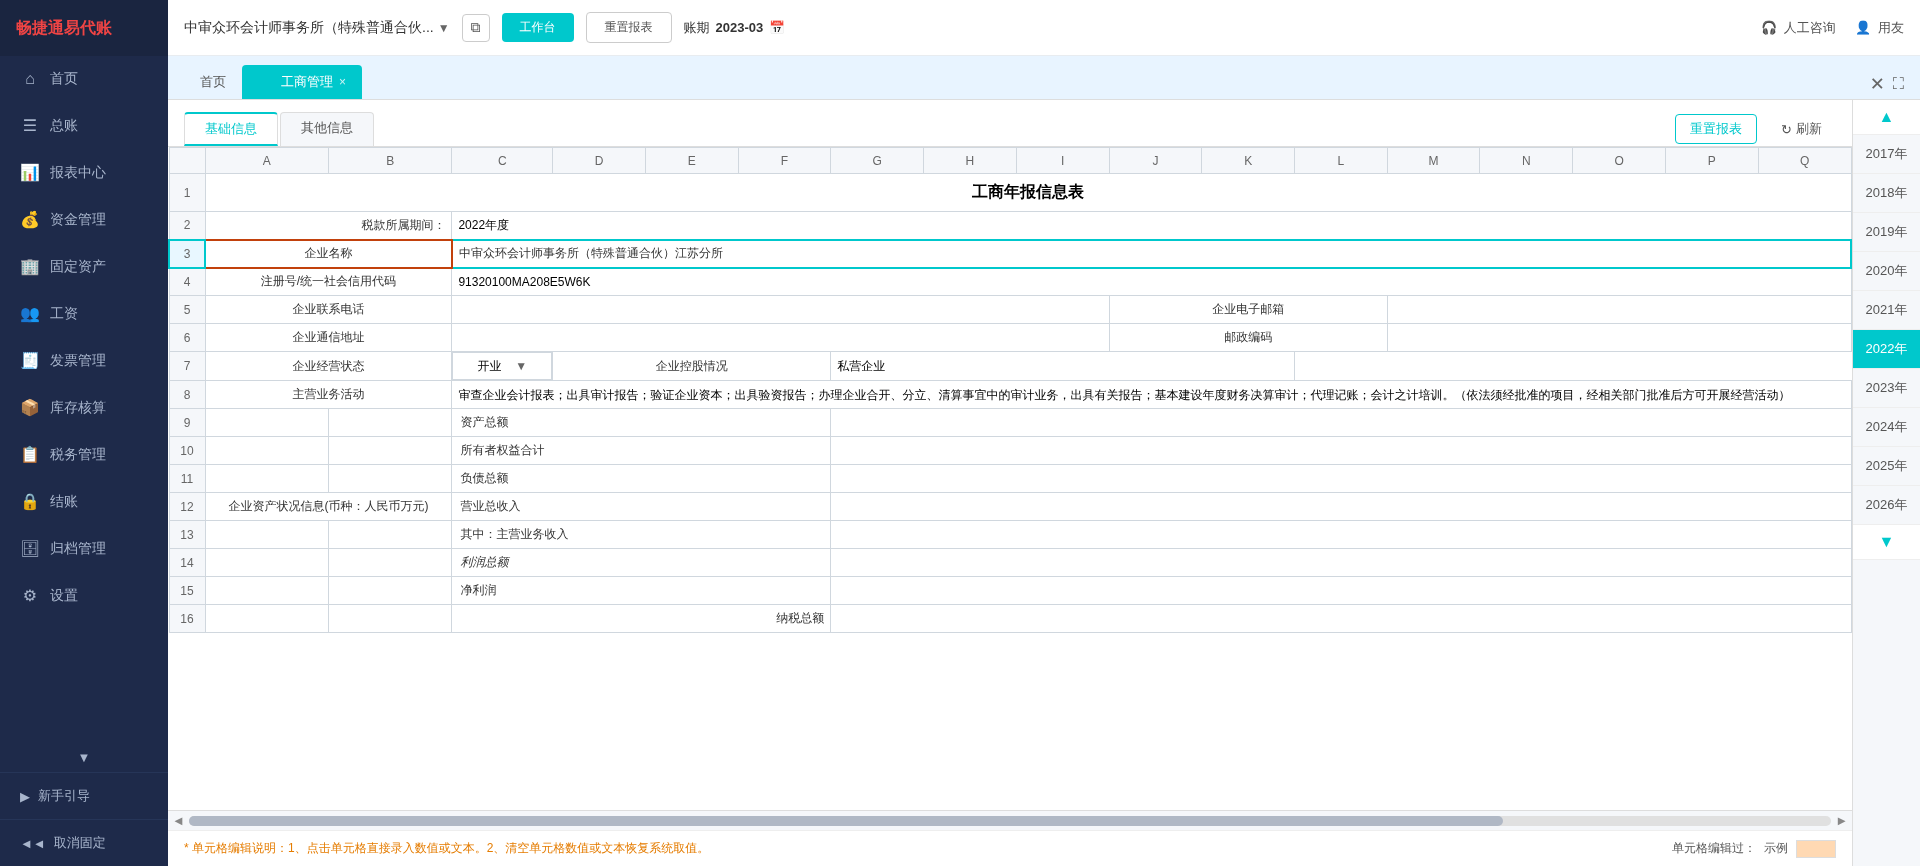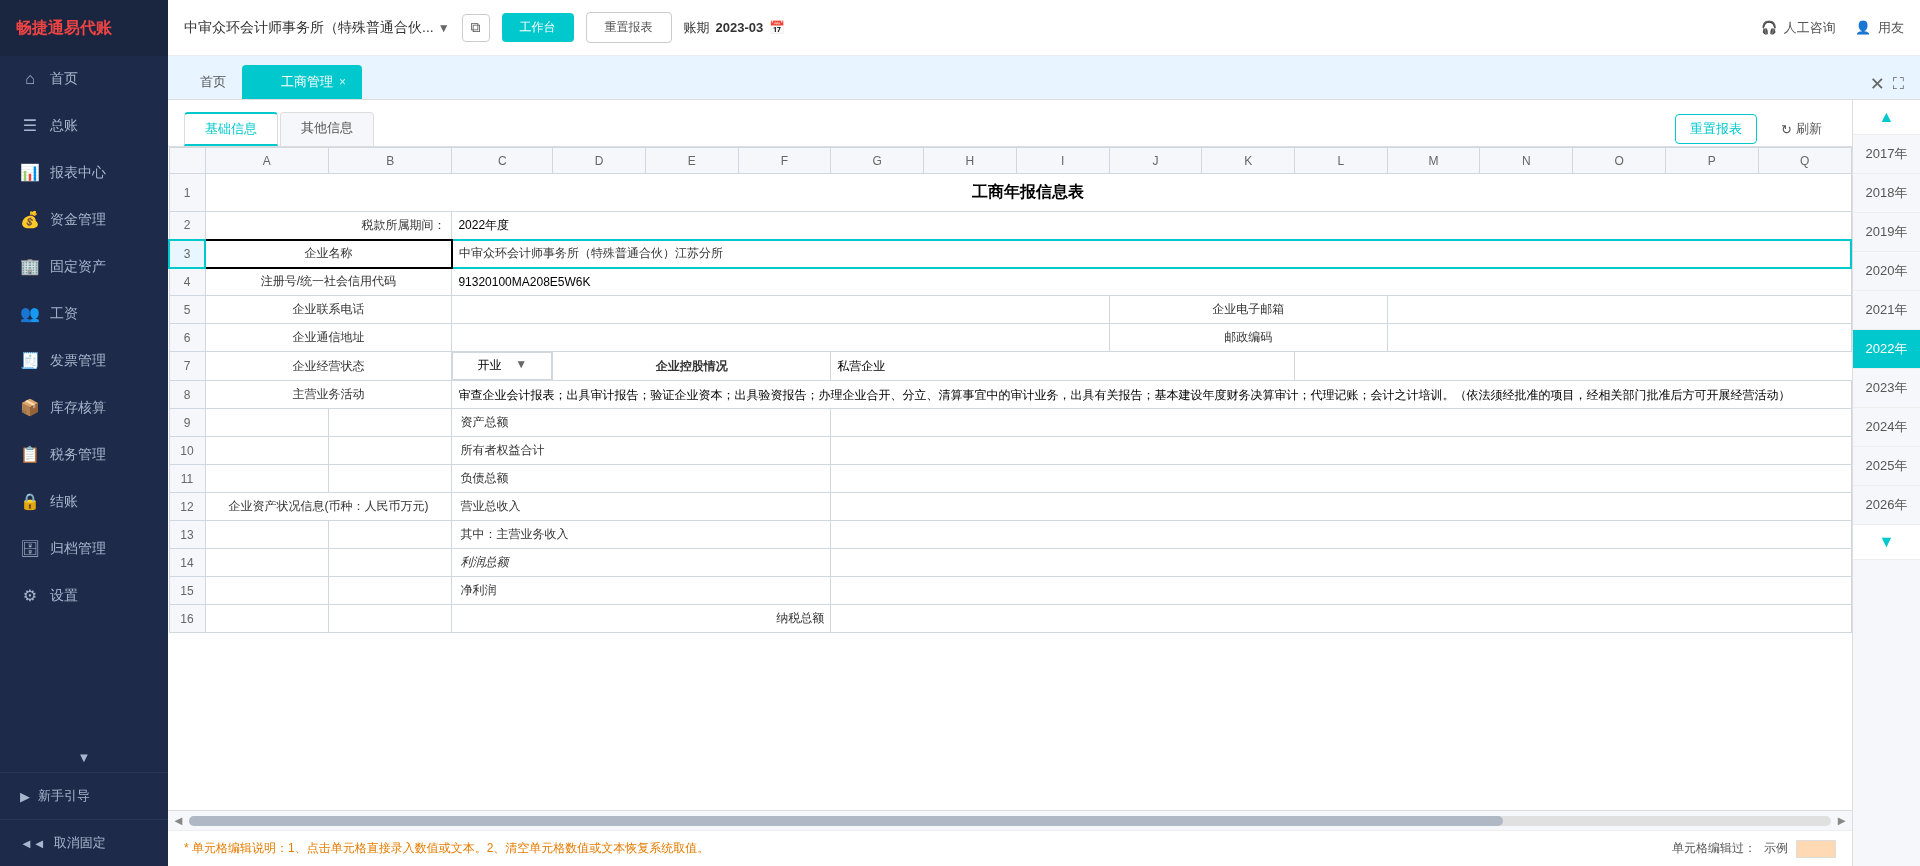--- a/index.html
+++ b/index.html
@@ -245,21 +245,21 @@
             </tr>
 
             <tr>
               <td class="row-header">2</td>
               <td colspan="2" class="label-cell" style="text-align:right; padding-right:6px;">税款所属期间：</td>
               <td colspan="15">2022年度</td>
             </tr>
 
             <tr>
               <td class="row-header" style="background:#e8f7ff; border:2px solid #00c8cc;">3</td>
-              <td colspan="2" class="label-cell" style="border:2px solid #000000; text-align:center;">企业名称</td>
+              <td colspan="2" class="label-cell" style="border:2px solid #c2410c; text-align:center;">企业名称</td>
               <td colspan="15" style="border:2px solid #00c8cc; color:#333;">中审众环会计师事务所（特殊普通合伙）江苏分所</td>
             </tr>
 
             <tr>
               <td class="row-header">4</td>
               <td colspan="2" class="label-cell" style="text-align:center;">注册号/统一社会信用代码</td>
               <td colspan="15">91320100MA208E5W6K</td>
             </tr>
 
             <tr>
@@ -274,25 +274,25 @@
               <td class="row-header">6</td>
               <td colspan="2" class="label-cell" style="text-align:center;">企业通信地址</td>
               <td colspan="7"></td>
               <td colspan="3" class="label-cell" style="text-align:center;">邮政编码</td>
               <td colspan="5"></td>
             </tr>
 
             <tr>
               <td class="row-header">7</td>
               <td colspan="2" class="label-cell" style="text-align:center;margin-left:48px;">企业经营状态</td>
-              <td colspan="7" style="display: flex; justify-content:space-between; padding:4px 24px;">
+              <td colspan="7" style="display: flex; align-items:center; justify-content:space-between; padding:4px 24px;">
                 <span>开业</span>
                   <span style="color:#666;">▼</span>
               </td>
-              <td colspan="3" class="label-cell" style="text-align:center;font-weight:bold;">企业控股情况</td>
+              <td colspan="3" class="label-cell" style="text-align:center;">企业控股情况</td>
               <td colspan="5">私营企业</td>
             </tr>
 
             <tr>
               <td class="row-header">8</td>
               <td colspan="2" class="label-cell" style="text-align:center;">主营业务活动</td>
               <td colspan="15" style="white-space:normal; line-height:1.5; padding:4px 6px; max-width:800px; overflow:hidden;">审查企业会计报表；出具审计报告；验证企业资本；出具验资报告；办理企业合开、分立、清算事宜中的审计业务，出具有关报告；基本建设年度财务决算审计；代理记账；会计之计培训。（依法须经批准的项目，经相关部门批准后方可开展经营活动）</td>
             </tr>
 
             <tr>

